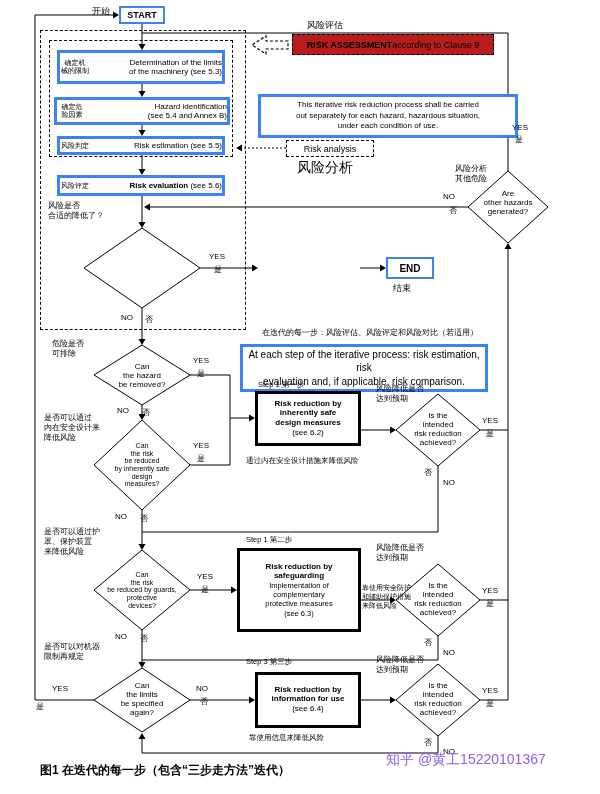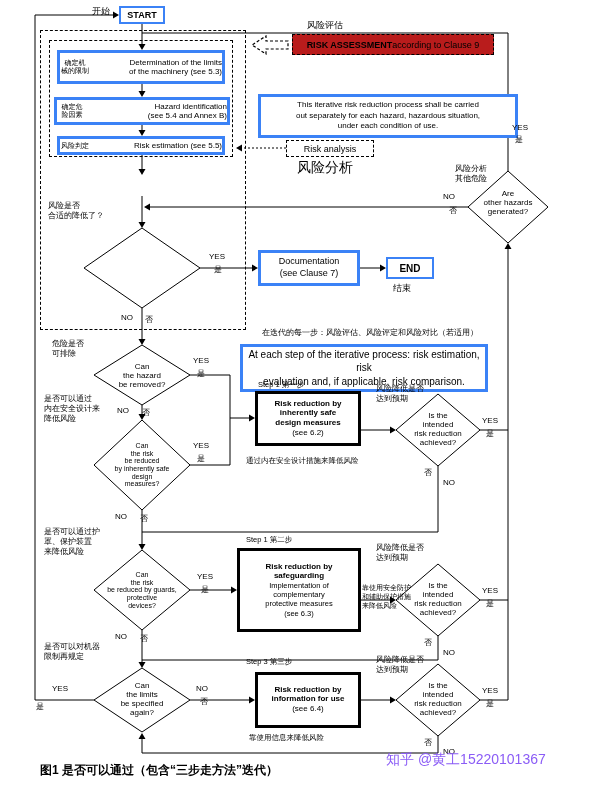--- a/index.html
+++ b/index.html
@@ -112,20 +112,24 @@
   <div class="abs box ctr" style="left:54px;top:97px;width:176px;height:28px">
     <span class="cnlbl">确定危
 险因素</span>
     <span class="en pre" style="flex:1">Hazard identification
 (see 5.4 and Annex B)</span>
   </div>
   <div class="abs box ctr" style="left:57px;top:136px;width:168px;height:19px">
     <span class="cnlbl">风险判定</span>
     <span class="en" style="flex:1">Risk estimation (see 5.5)</span>
   </div>
+  <div class="abs box ctr" style="left:57px;top:175px;width:168px;height:21px">
+    <span class="cnlbl">风险评定</span>
+    <span class="en" style="flex:1"><b>Risk evaluation</b><span> (see 5.6)</span></span>
+  </div>
 
   <div class="abs box ctr pre" style="left:258px;top:94px;width:260px;height:44px;font-size:8px;line-height:1.3">This iterative risk reduction process shall be carried
 out separately for each hazard, hazardous situation,
 under each condition of use.</div>
   <div class="abs dashbx ctr" style="left:286px;top:140px;width:88px;height:17px;font-size:9px;background:#fff">Risk analysis</div>
   <div class="lbl" style="left:297px;top:159px;font-size:14px">风险分析</div>
 
   <div class="lbl" style="left:512px;top:123px"><span class="yn">YES</span></div>
   <div class="lbl" style="left:515px;top:135px">是</div>
   <div class="lbl" style="left:455px;top:164px;text-align:right">风险分析
@@ -134,22 +138,20 @@
 other hazards
 generated?</div>
   <div class="lbl yn" style="left:443px;top:192px">NO</div>
   <div class="lbl" style="left:449px;top:206px">否</div>
 
   <div class="lbl" style="left:48px;top:201px">风险是否
 合适的降低了？</div>
   <div class="lbl yn" style="left:209px;top:252px">YES</div>
   <div class="lbl" style="left:214px;top:265px">是</div>
 
-  <div class="abs box ctr pre" style="left:258px;top:250px;width:102px;height:36px;font-size:9px;line-height:1.3">Documentation
-(see Clause 7)</div>
   <div class="abs box ctr" style="left:386px;top:257px;width:48px;height:22px;border-width:2px;font-size:10px;font-weight:bold">END</div>
   <div class="lbl" style="left:393px;top:283px;font-size:9px">结束</div>
   <div class="lbl yn" style="left:121px;top:313px">NO</div>
   <div class="lbl" style="left:145px;top:315px">否</div>
 
   <div class="lbl" style="left:262px;top:328px">在迭代的每一步：风险评估、风险评定和风险对比（若适用）</div>
   <div class="abs box ctr pre" style="left:240px;top:344px;width:248px;height:48px;font-size:10px;line-height:1.35">At each step of the iterative process: risk estimation, risk
 evaluation and, if applicable, risk comparison.</div>
 
   <div class="lbl" style="left:52px;top:339px">危险是否
@@ -164,21 +166,21 @@
 
   <div class="lbl" style="left:258px;top:380px;font-size:7.5px">Step 1  第一步</div>
   <div class="abs ctr" style="left:255px;top:391px;width:106px;height:55px;border:3px solid #000;background:#fff;flex-direction:column">
     <div class="pre" style="font-size:8px;font-weight:bold;line-height:1.18">Risk reduction by
 inherently safe
 design measures</div>
     <div class="pre" style="font-size:8px;line-height:1.4">(see 6.2)</div>
   </div>
   <div class="lbl" style="left:246px;top:456px;font-size:7.5px">通过内在安全设计措施来降低风险</div>
 
-  <div class="lbl" style="left:44px;top:394px">是否可以通过
+  <div class="lbl" style="left:44px;top:413px">是否可以通过
 内在安全设计来
 降低风险</div>
   <div class="dtxt" style="left:94px;top:442px;width:96px;font-size:7px;line-height:1.1">Can
 the risk
 be reduced
 by inherently safe
 design
 measures?</div>
   <div class="lbl yn" style="left:193px;top:441px">YES</div>
   <div class="lbl" style="left:197px;top:454px">是</div>
@@ -256,16 +258,16 @@
 达到预期</div>
   <div class="dtxt" style="left:396px;top:682px;width:84px;font-size:8px;line-height:1.12">Is the
 intended
 risk reduction
 achieved?</div>
   <div class="lbl yn" style="left:482px;top:686px">YES</div>
   <div class="lbl" style="left:486px;top:699px">是</div>
   <div class="lbl" style="left:424px;top:738px">否</div>
   <div class="lbl yn" style="left:443px;top:747px">NO</div>
 
-  <div class="lbl" style="left:40px;top:763px;font-size:12px;font-weight:bold">图1 是否可以通过（包含“三步走方法”迭代）</div>
+  <div class="lbl" style="left:40px;top:763px;font-size:12px;font-weight:bold">图1 在迭代的每一步（包含“三步走方法”迭代）</div>
   <div class="lbl" style="left:386px;top:751px;font-size:14px;color:#8b5cf6">知乎 @黄工15220101367</div>
 
 </div>
 
 </body></html>

